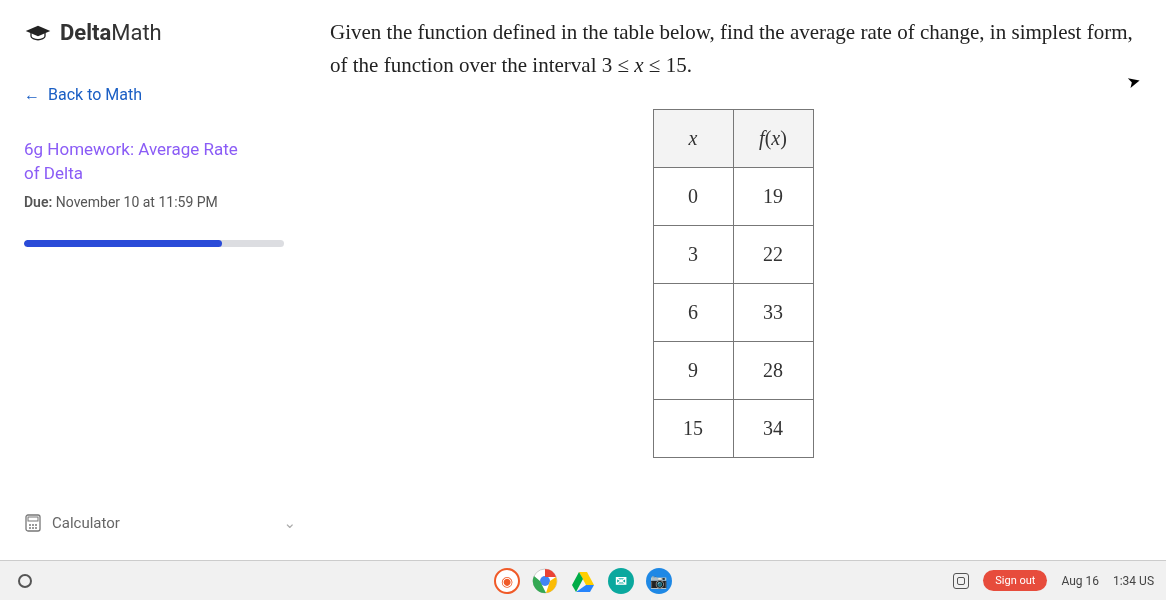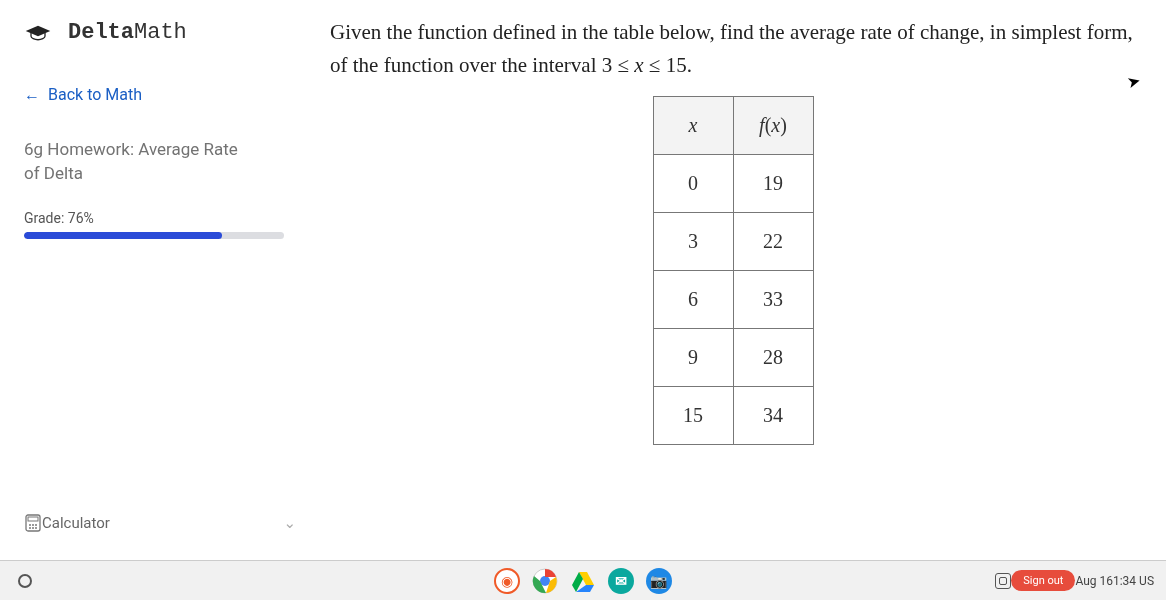--- a/index.html
+++ b/index.html
@@ -12,33 +12,33 @@
   position: relative;
   overflow: hidden;
 }
 .app { display: flex; height: 560px; }
 .sidebar {
   width: 320px;
   padding: 20px 24px;
   display: flex;
   flex-direction: column;
 }
-.logo { display: flex; align-items: center; gap: 16px; margin-bottom: 40px; font-family: Liberation Mono, monospace; }
+.logo { display: flex; align-items: center; gap: 8px; margin-bottom: 40px; }
 .logo-icon { width: 28px; height: 18px; }
 .logo-text { font-size: 22px; color: #333; }
 .back-link {
   color: #1a5ec4;
   font-size: 16px;
   margin-bottom: 34px;
   display: flex;
   align-items: center;
   gap: 8px;
   cursor: pointer;
 }
-.assignment-title { font-size: 17px; color: #737373; line-height: 1.4; }
+.assignment-title { font-size: 17px; color: #8b5cf6; line-height: 1.4; }
 .due { font-size: 14px; color: #555; margin-top: 8px; }
 .due b { font-weight: 600; }
 .grade-block { margin-top: 24px; }
 .grade-label { font-size: 14px; color: #555; }
 .progress-track {
   width: 260px;
   height: 7px;
   background: #dcdde1;
   border-radius: 4px;
   margin-top: 6px;
@@ -47,37 +47,38 @@
 .progress-fill {
   height: 100%;
   width: 76%;
   background: #2a4bd8;
   border-radius: 4px;
 }
 .sidebar-bottom { margin-top: auto; }
 .sb-row {
   display: flex;
   align-items: flex-end;
+  gap: 10px;
   padding: 8px 0;
   color: #666;
   font-size: 15px;
 }
 .sb-icon { width: 18px; display: flex; justify-content: center; }
 .chev { margin-left: auto; color: #aaa; }
 .logout { color: #1a5ec4; margin-left: 30px; cursor: pointer; }
 .main {
   flex: 1;
   padding: 16px 30px 0 10px;
 }
 .prompt {
   font-family: Georgia, "Times New Roman", serif;
   font-size: 21px;
   color: #222;
   line-height: 1.55;
-  margin-bottom: 15px;
+  margin-bottom: 28px;
 }
 .mathvar { font-style: italic; font-family: Georgia, serif; }
 .data-table {
   margin: 0 auto;
   border-collapse: collapse;
 }
 .data-table th, .data-table td {
   border: 1px solid #777;
   width: 80px;
   height: 58px;
@@ -97,21 +98,21 @@
   padding: 0 12px;
 }
 .tb-circle {
   width: 14px; height: 14px;
   border: 2px solid #555;
   border-radius: 50%;
   margin-left: 6px;
 }
 .tb-center { position: absolute; left: 50%; transform: translateX(-50%); display:flex; gap:12px; align-items:center;}
 .tb-icon { width: 26px; height: 26px; border-radius: 50%; display:flex; align-items:center; justify-content:center; font-size:14px;}
-.tb-right { margin-left: auto; display: flex; align-items: center; font-size: 12px; color: #444;}
+.tb-right { margin-left: auto; display: flex; align-items: center; gap: 14px; font-size: 12px; color: #444;}
 .signout-pill {
   background: #e74c3c;
   color: #fff;
   padding: 4px 12px;
   border-radius: 12px;
   font-size: 11px;
   cursor: pointer;
 }
 .sq-icon { width:16px; height:16px; border:1.5px solid #555; border-radius:3px; position:relative;}
 .sq-icon::after{content:"";position:absolute;inset:3px;border:1.5px solid #555;border-radius:2px;}
@@ -141,23 +142,25 @@
 
     <div class="back-link">
       <span>←</span>
       <span>Back to Math</span>
     </div>
 
     <div>
       <div class="assignment-title">6g Homework: Average Rate</div>
       <div class="assignment-title">of Delta</div>
     </div>
+    <div class="due">
+      <b>Due:</b> <span>November 10 at 11:59 PM</span>
+    </div>
 
     <div class="grade-block">
-      <div class="grade-label">Grade: 76%</div>
       <div class="progress-track">
         <div class="progress-fill"></div>
       </div>
     </div>
 
     <div class="sidebar-bottom">
       <div class="sb-row">
         <span class="sb-icon">
           <svg width="16" height="18" viewBox="0 0 16 18">
               <rect x="1" y="1" width="14" height="16" rx="2" fill="none" stroke="#777" stroke-width="1.3"></rect>

